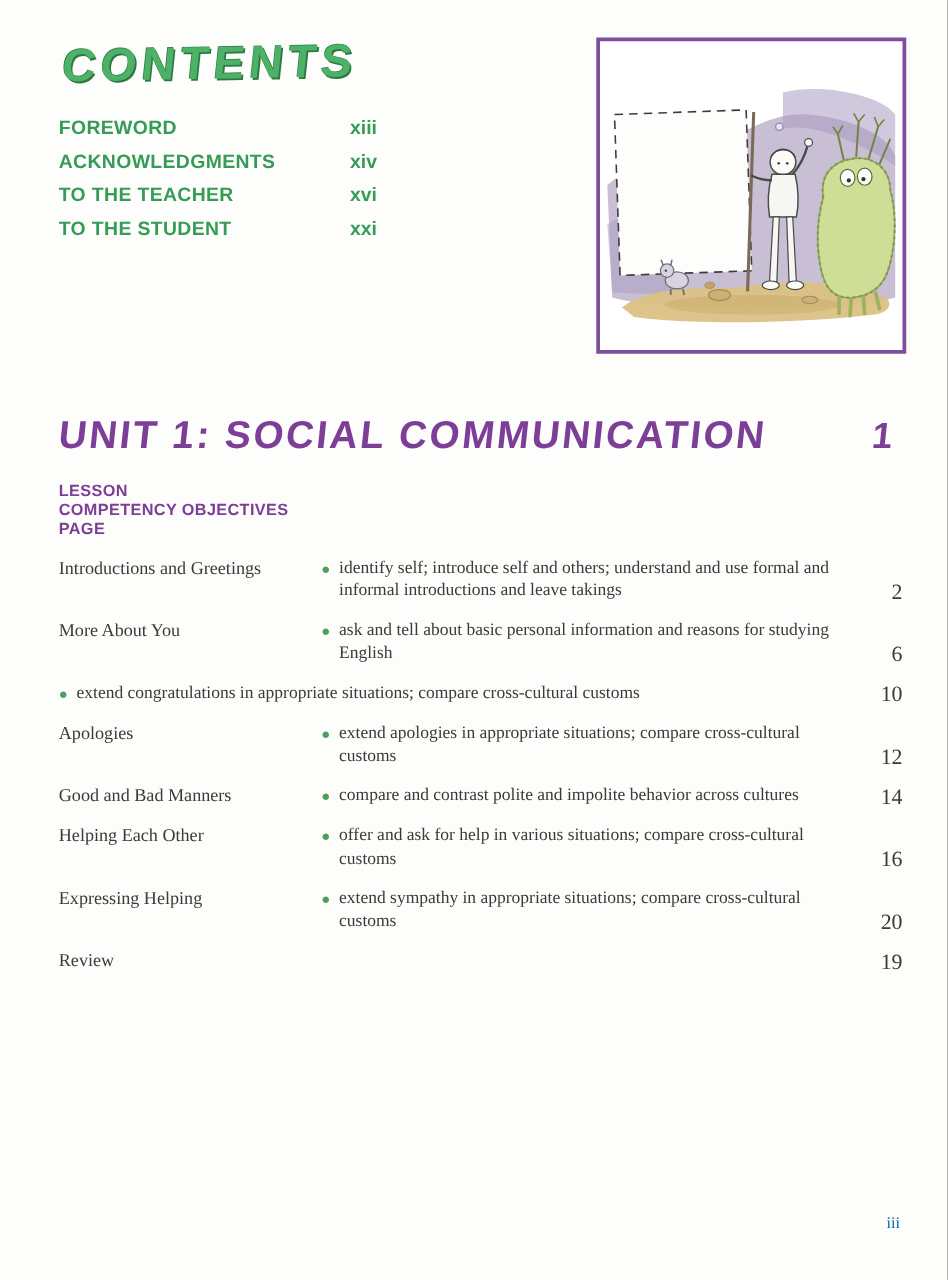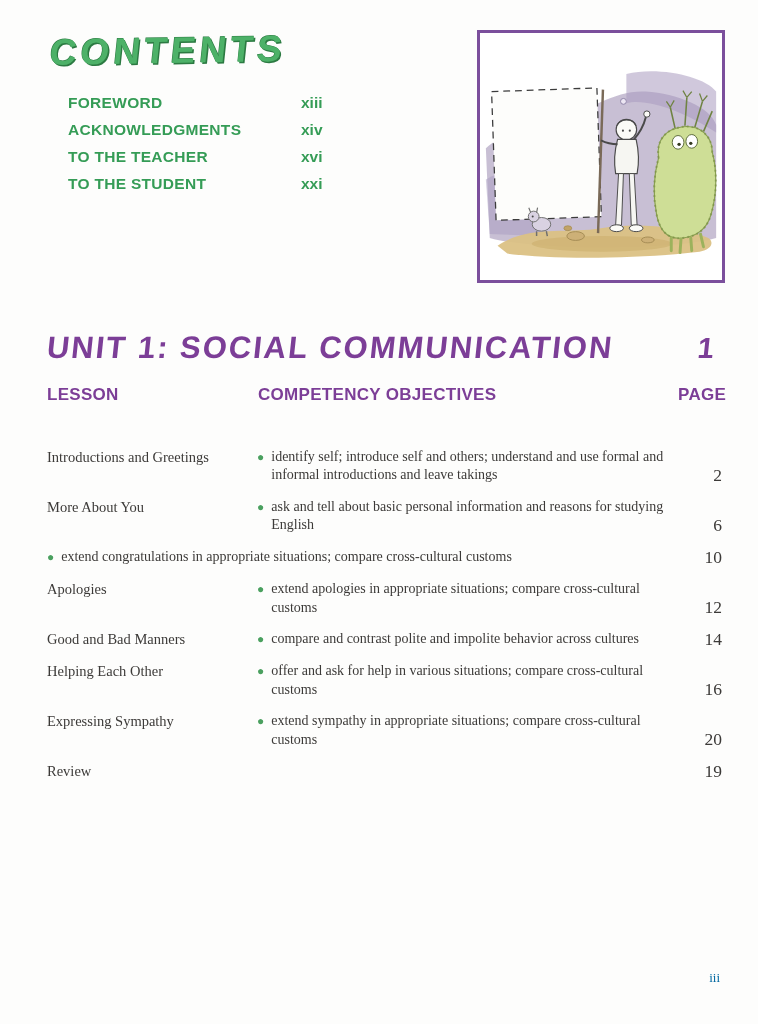--- a/index.html
+++ b/index.html
@@ -23,21 +23,21 @@
     transform:skewX(-7deg) rotate(-1deg);
     text-shadow:1.5px 1.5px 0 #2c7a42, -0.5px -0.5px 0 #2c7a42;
   }
 
   
   .front-matter{
     position:absolute;left:47px;top:94px;width:330px;
     font-family:"Liberation Sans", sans-serif;
     font-weight:700;font-size:15.5px;color:#359c56;
   }
-  .fm-row{display:flex;margin-bottom:9px;margin-left:21px;}
+  .fm-row{display:flex;margin-bottom:9px;}
   .fm-label{width:233px;letter-spacing:.3px;}
   .fm-page{}
 
   
   .illustration-frame{
     position:absolute;left:477px;top:30px;width:242px;height:247px;
     border:3px solid #7b4f9c;background:#fff;
   }
   .illustration-frame svg{display:block;width:100%;height:100%;}
 
@@ -47,27 +47,27 @@
     display:flex;justify-content:space-between;align-items:baseline;
     font-family:"Liberation Sans", sans-serif;font-weight:700;color:#7c3e97;
     transform:skewX(-6deg);
   }
   .unit-title{font-size:31px;letter-spacing:2px;}
   .unit-page-number{font-size:29px;padding-right:8px;}
 
   .cols-header{
     display:flex;margin-top:19px;
     font-family:"Liberation Sans", sans-serif;
-    font-weight:700;font-size:17px;color:#7c3e97;letter-spacing:.3px;
+    font-weight:700;font-size:13px;color:#7c3e97;letter-spacing:.3px;flex-direction:column;
   }
   .col-lesson{width:211px;}
   .col-obj{flex:1;}
   .col-page{width:44px;text-align:left;}
 
-  .toc{margin-top:43px;color:#3c3a38;}
+  .toc{margin-top:16px;color:#3c3a38;}
   .toc-row{display:flex;margin-bottom:13px;}
   .cell-lesson{width:200px;padding-right:10px;font-size:14.5px;line-height:1.3;}
   .cell-obj{flex:1;display:flex;line-height:1.32;font-size:14px;}
   .bullet{color:#4aa05f;margin-right:7px;font-size:12px;line-height:1.55;}
   .cell-page{width:36px;text-align:right;align-self:flex-end;font-size:17.5px;line-height:1.1;}
 
   
   .page-footer{
     position:absolute;left:0;top:970px;right:38px;
     text-align:right;font-size:13px;color:#0369a1;
@@ -214,21 +214,21 @@
       <div class="toc-row">
         <span class="cell-lesson">Helping Each Other</span>
         <span class="cell-obj">
             <span class="bullet">●</span>
             <span class="obj-text">offer and ask for help in various situations; compare cross-cultural customs</span>
           </span>
         <span class="cell-page">16</span>
       </div>
 
       <div class="toc-row">
-        <span class="cell-lesson">Expressing Sympathy</span>
+        <span class="cell-lesson">Expressing Helping</span>
         <span class="cell-obj">
             <span class="bullet">●</span>
             <span class="obj-text">extend sympathy in appropriate situations; compare cross-cultural customs</span>
           </span>
         <span class="cell-page">20</span>
       </div>
 
       <div class="toc-row">
         <span class="cell-lesson">Review</span>
         <span class="cell-obj"></span>

